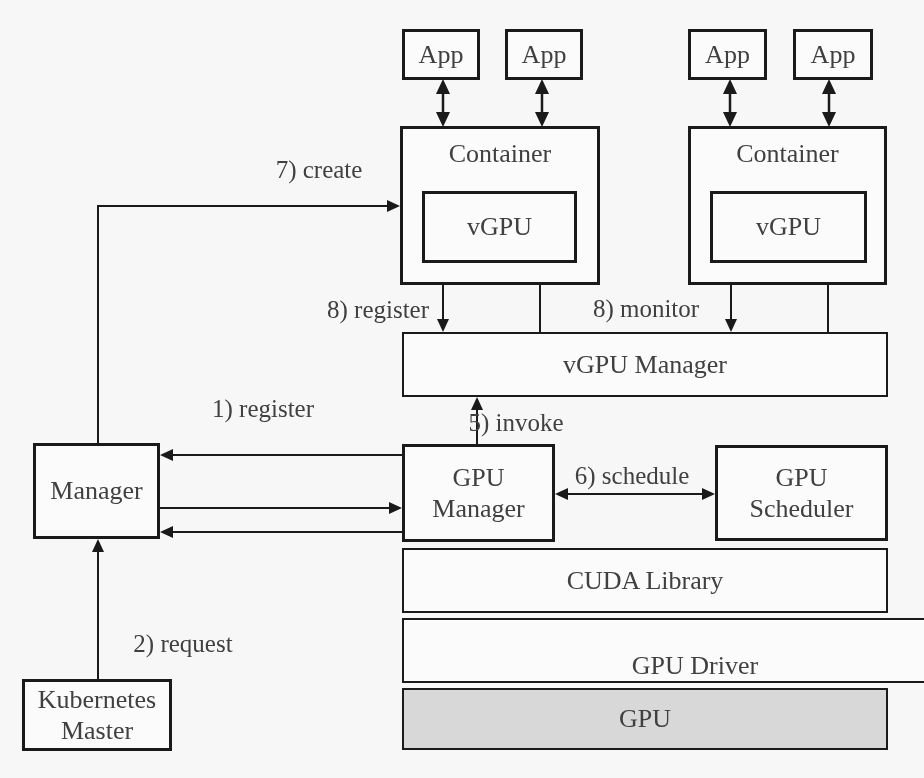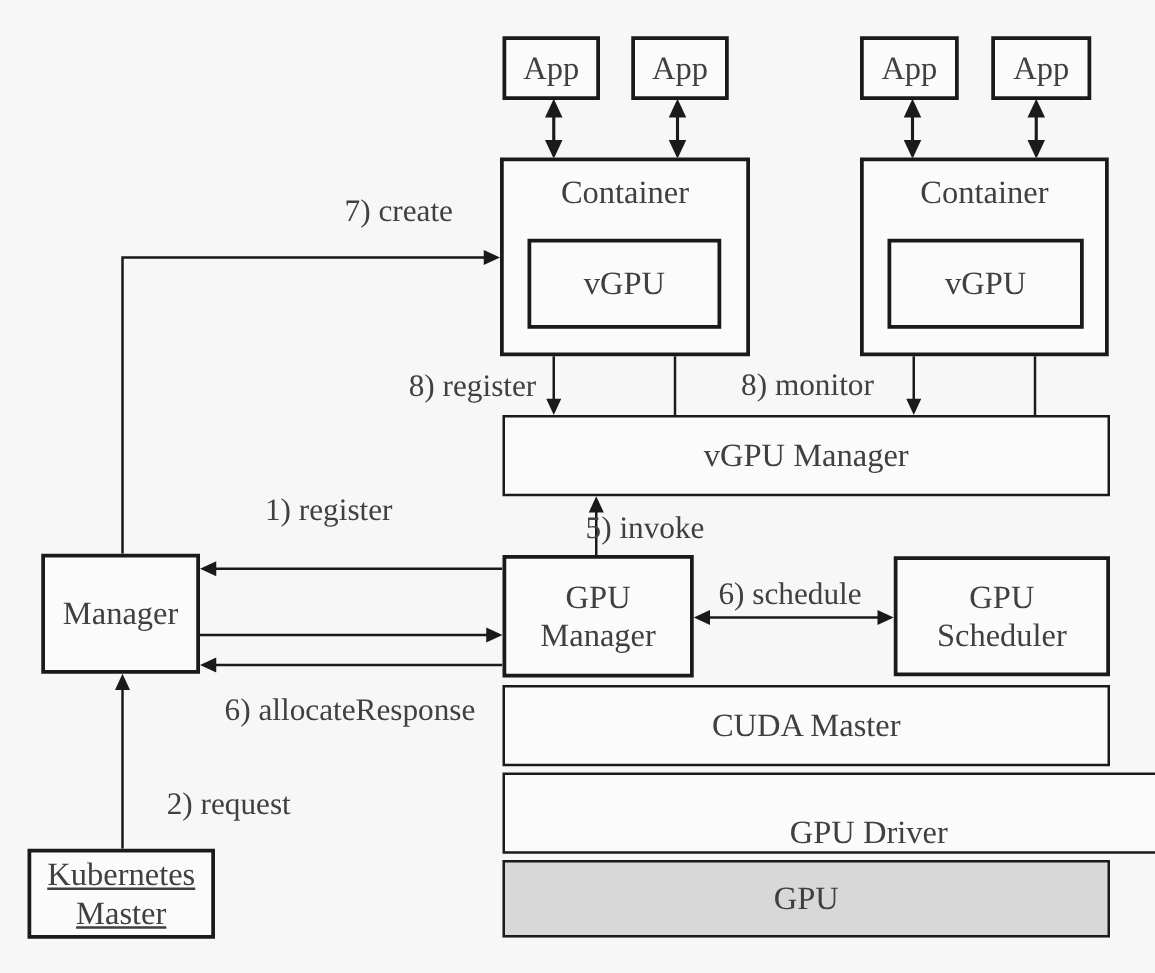--- a/index.html
+++ b/index.html
@@ -174,39 +174,38 @@
   <div class="node" style="left:402px; top:444px; width:153px; height:98px;">
     <span class="lbl">GPU
 Manager</span>
   </div>
   <div class="node" style="left:715px; top:445px; width:173px; height:96px;">
     <span class="lbl">GPU
 Scheduler</span>
   </div>
 
   <div class="node wide" style="left:402px; top:548px; width:486px; height:65px;">
-    <span class="lbl">CUDA Master</span>
+    <span class="lbl">CUDA Library</span>
   </div>
   <div class="node wide" style="left:402px; top:618px; width:586px; height:65px;align-items:flex-end;">
     <span class="lbl">GPU Driver</span>
   </div>
   <div class="node wide gray" style="left:402px; top:688px; width:486px; height:62px;">
     <span class="lbl">GPU</span>
   </div>
 
   <div class="node" style="left:33px; top:443px; width:127px; height:96px;">
     <span class="lbl">Manager</span>
   </div>
-  <div class="node" style="left:22px; top:679px; width:150px; height:72px;text-decoration:underline;">
+  <div class="node" style="left:22px; top:679px; width:150px; height:72px;">
     <span class="lbl">Kubernetes
 Master</span>
   </div>
 
   <div class="edge-label" style="left:284px; top:170px;margin-left:35px;">7) create</div>
   <div class="edge-label" style="left:378px; top:310px;">8) register</div>
   <div class="edge-label" style="left:646px; top:309px;">8) monitor</div>
   <div class="edge-label" style="left:516px; top:423px;">5) invoke</div>
   <div class="edge-label" style="left:632px; top:476px;">6) schedule</div>
   <div class="edge-label" style="left:263px; top:409px;">1) register</div>
-  <div class="edge-label" style="left:280px; top:569px;">6) allocateResponse</div>
   <div class="edge-label" style="left:167px; top:644px;margin-left:16px;">2) request</div>
 
 </div>
 
 </body></html>

